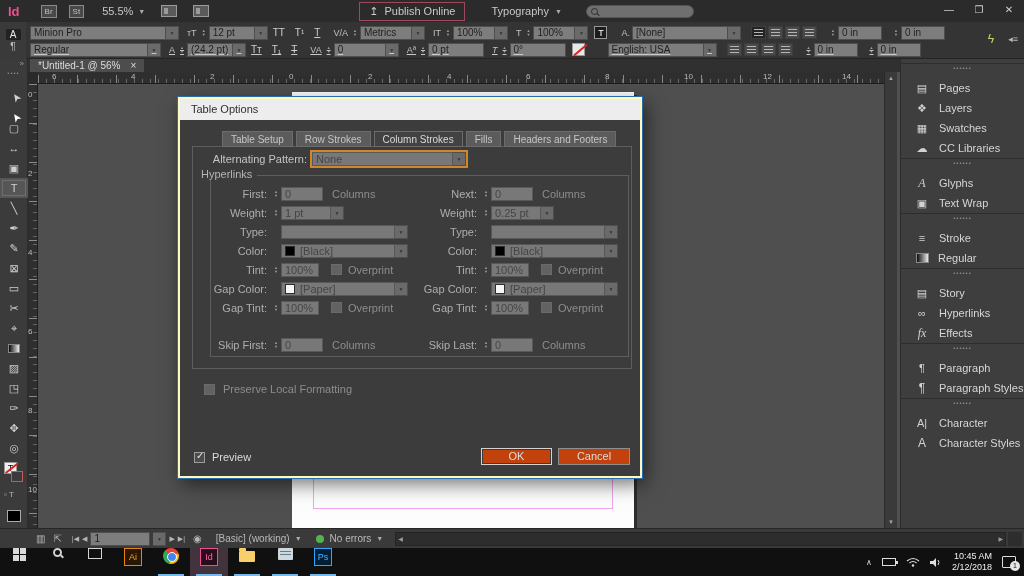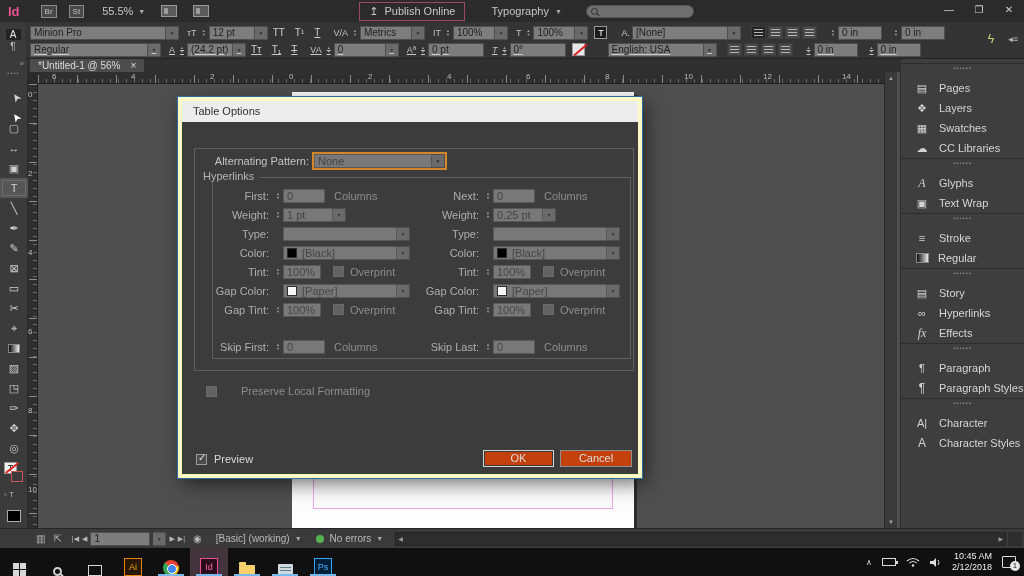--- a/index.html
+++ b/index.html
@@ -126,51 +126,51 @@
   .sb-page { width:60px; } 
   .sb-style { display:flex; align-items:center; gap:5px; margin-left:14px; }
   .sb-dot { width:8px; height:8px; border-radius:50%; background:#55b24e; margin-left:14px; }
   .hscroll { flex:1; height:14px; margin:0 2px 0 12px; background:#2d2d2d; border:1px solid #242424;
              display:flex; align-items:center; justify-content:space-between; padding:0 2px;
              font-size:6px; color:#999; }
   .sb-corner { width:14px; height:14px; background:#2d2d2d; margin-right:2px; }
 
   
   .dialog { position:absolute; left:178px; top:97px; width:464px; height:381px; background:#3c3c3c;
-            border:4px solid #fef9c3; box-shadow:0 0 0 1px #2a6da8, 4px 6px 18px rgba(0,0,0,.55);
+            border:2px solid #fef9c3; box-shadow:0 0 0 1px #2a6da8, 4px 6px 18px rgba(0,0,0,.55);
             z-index:50; }
   .dlg-title { height:21px; background:#ededed; color:#2f2f2f; line-height:21px; padding-left:11px;
                font-size:11px; }
   .tabs { position:absolute; left:42px; top:32px; display:flex; gap:3px; z-index:3; }
   .tab { height:16px; padding:0 8px; background:#5b5b5b; border:1px solid #6c6c6c; color:#c6c6c6;
          font-size:10px; line-height:15px; white-space:nowrap; }
   .tab.active { background:#424242; color:#dadada; }
   .tabcard { position:absolute; left:12px; top:47px; width:440px; height:223px; border:1px solid #5e5e5e; }
   .prow { position:absolute; left:28px; top:53px; display:flex; align-items:center; z-index:2; }
   .plabel { width:99px; text-align:right; margin-right:5px; color:#c4c4c4; }
   .combo { display:flex; align-items:center; }
   .combo.focus { outline:2px solid #d0872c; }
   .cval { width:50px; }
   .cval.wide { width:114px; }
-  .cval.pat { width:118px; background:#8b8b8b; color:#1c1c1c; }
+  .cval.pat { width:141px; background:#8b8b8b; color:#1c1c1c; }
   .groupbox { position:absolute; left:30px; top:76px; width:419px; height:182px; border:1px solid #5e5e5e; }
   .glegend { position:absolute; left:16px; top:69px; background:#3c3c3c; padding:0 5px; color:#b5b5b5; z-index:2; }
   .drow { position:absolute; height:17px; display:flex; align-items:center; }
   .dlabel { width:69px; text-align:right; margin-right:4px; color:#aeaeae; }
   .dlg .fld { background:#787878; border-color:#585858; color:#454545; }
   .nfield { width:42px; }
   .tfield { width:38px; }
   .suffix { margin-left:9px; color:#8d8d8d; }
   .sw { width:10px; height:10px; border:1px solid #2c2c2c; margin-right:5px; flex:none; }
   .sw.black { background:#000; } .sw.paper { background:#f6f6f6; }
   .chk { width:11px; height:11px; border:1px solid #6a6a6a; background:#626262; flex:none; }
   .chk.en { background:#4c4c4c; border-color:#9c9c9c; position:relative; }
   .chk.en::after { content:"✓"; position:absolute; left:1px; top:-3px; color:#e4e4e4; font-size:10px; }
   .ovp { margin-left:12px; display:flex; align-items:center; gap:6px; color:#8d8d8d; }
-  .preserve { position:absolute; left:24px; top:284px; display:flex; align-items:center; gap:24px; color:#8d8d8d; }
+  .preserve { position:absolute; left:24px; top:284px; display:flex; align-items:center; gap:8px; color:#8d8d8d; }
   .preview { position:absolute; left:14px; top:352px; display:flex; align-items:center; gap:7px; color:#dadada; }
   .btn { position:absolute; top:349px; height:17px; background:#c2410c; border:1px solid #8e8e8e;
          color:#dedede; text-align:center; line-height:15px; font-size:11px; }
   .btn.ok { left:301px; width:71px; border-color:#d2d2d2; box-shadow:0 0 0 1px #3b3b3b inset; }
   .btn.cancel { left:378px; width:72px; }
 
   
   .rpanel { position:absolute; left:900px; top:59px; width:124px; height:489px; background:#3e3e3e;
             border-left:1px solid #2c2c2c; z-index:45; }
   .rp-list { list-style:none; padding-top:4px; }
@@ -183,21 +183,21 @@
   .rp-label { color:#d6d6d6; font-size:11px; white-space:nowrap; }
   .rp-item.group-start { margin-top:15px; }
   .rp-item.group-start::before { content:"••••••"; position:absolute; top:-13px; left:50%;
       transform:translateX(-50%); font-size:6px; letter-spacing:1px; color:#909090; }
   .rp-item.group-start::after { content:""; position:absolute; left:0; right:0; top:-15px;
       border-top:1px solid #2d2d2d; }
 
   
   .taskbar { position:absolute; left:0; top:548px; width:1024px; height:28px; background:#101010;
              display:flex; align-items:center; z-index:70; }
-  .tb-tile { width:38px; height:28px; display:flex; align-items:flex-end; justify-content:center;
+  .tb-tile { width:38px; height:28px; display:flex; align-items:flex-start; justify-content:center;
              position:relative; flex:none; }
   .tb-tile.running::after { content:""; position:absolute; left:6px; right:6px; bottom:0; height:2px;
                             background:#76b9ed; }
   .tb-tile.active { background:#43333c; }
   .winlogo { width:13px; height:13px; display:grid; grid-template-columns:6px 6px;
              grid-template-rows:6px 6px; gap:1px; }
   .winlogo i { background:#d9d9d9; }
   .tb-mag { width:9px; height:9px; border:2px solid #cfcfcf; border-radius:50%; position:relative; }
   .tb-mag::after { content:""; position:absolute; width:5px; height:2px; background:#cfcfcf;
                    right:-4px; bottom:-2px; transform:rotate(45deg); }
@@ -454,20 +454,28 @@
 </div>
 
 <div class="page">
   <div class="margins"></div>
 </div>
 
 <div class="dialog dlg">
   <div class="dlg-title">Table Options</div>
 
   <div class="tabcard"></div>
+  <div class="tabs">
+
+  <div class="tab">Table Setup</div>
+      <div class="tab">Row Strokes</div>
+      <div class="tab active">Column Strokes</div>
+      <div class="tab">Fills</div>
+      <div class="tab">Headers and Footers</div>
+    </div>
 
   <div class="prow">
     <span class="plabel">Alternating Pattern:</span>
     <span class="combo focus">
       <span class="fld cval pat">None</span>
         <span class="carr"></span>
     </span>
   </div>
 
   <span class="glegend">Hyperlinks</span>

